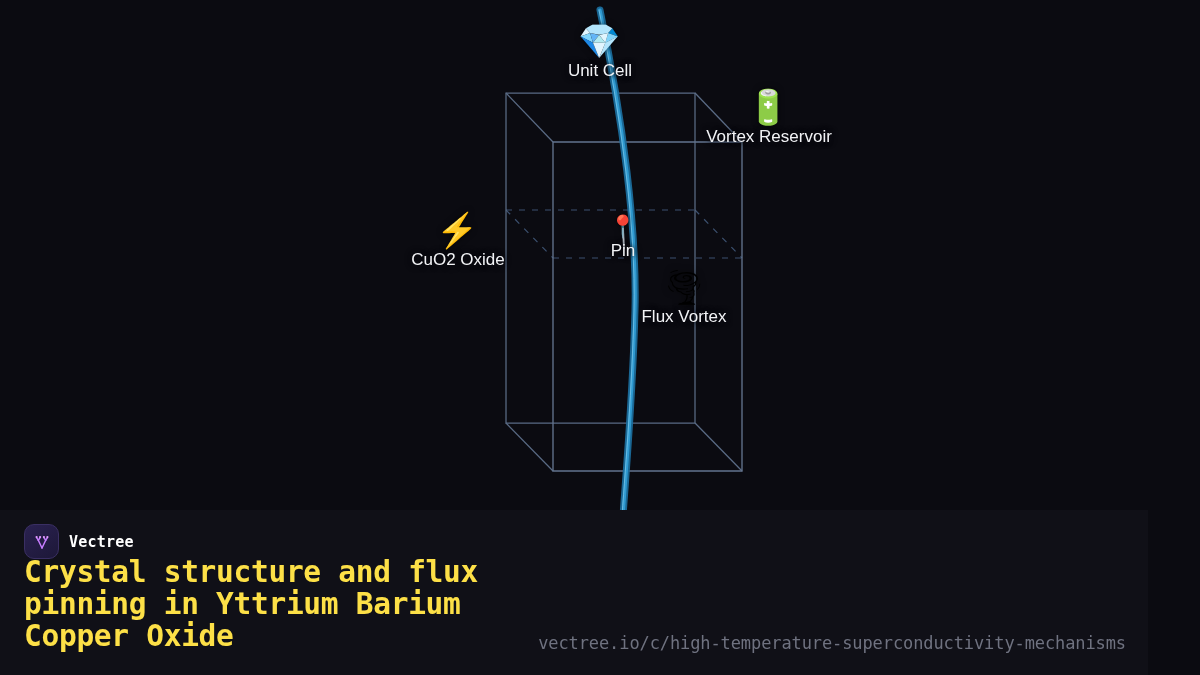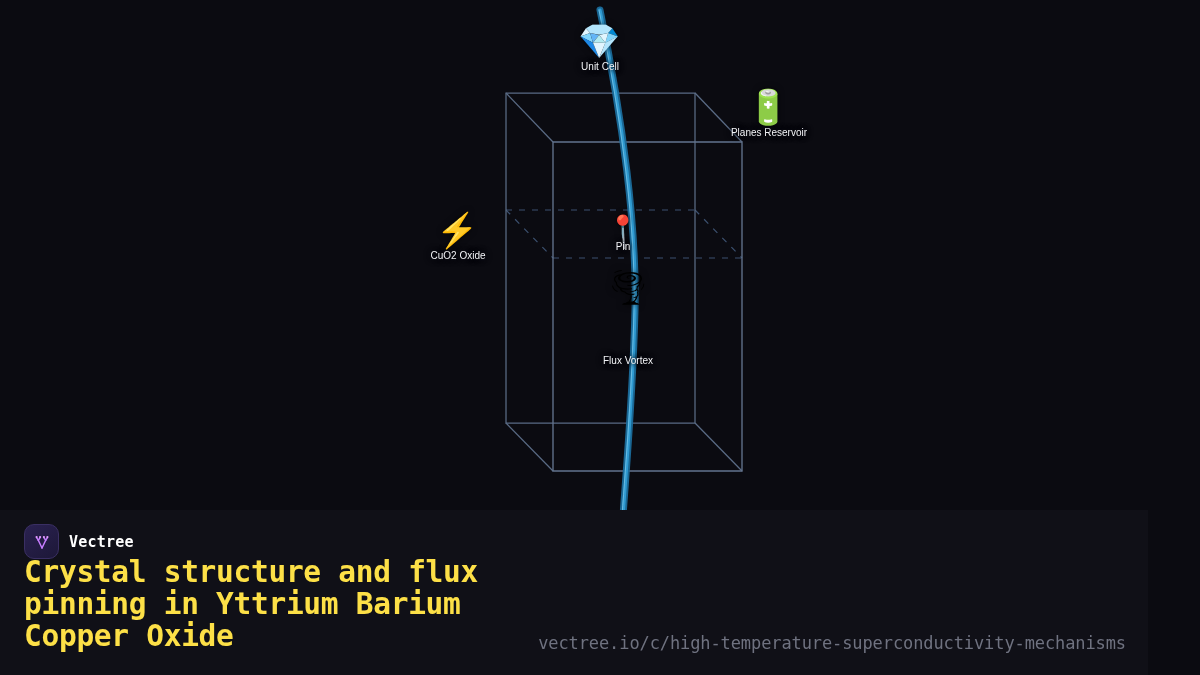--- a/index.html
+++ b/index.html
@@ -13,21 +13,21 @@
 
   
   #scene{position:absolute;left:0;top:0;width:1200px;height:520px;}
   #scene svg{position:absolute;left:0;top:0;}
 
   
   .marker{position:absolute;display:flex;flex-direction:column;align-items:center;
           line-height:1;pointer-events:none;}
   .marker .glyph{font-size:34px;line-height:1;display:block;
                  filter:drop-shadow(0 0 3px rgba(0,0,0,.65));}
-  .marker .mlabel{margin-top:4px;font-size:10px;color:#f2f3f6;
+  .marker .mlabel{margin-top:4px;font-size:17px;color:#f2f3f6;
                   white-space:nowrap;text-shadow:0 0 4px #0b0b11,0 0 7px #0b0b11;}
 
   
   #footer{position:absolute;left:0;bottom:0;width:1148px;height:165px;background:#101017;}
   #brand{position:absolute;left:24px;top:14px;display:flex;align-items:center;gap:10px;}
   #brandmark{width:33px;height:33px;border-radius:10px;
              background:linear-gradient(145deg,#2a2150,#1d1838);
              border:1px solid #3a2f63;display:flex;align-items:center;justify-content:center;}
   #brandname{font-family:"DejaVu Sans Mono",monospace;font-size:15px;font-weight:bold;color:#ffffff;letter-spacing:.2px;}
   #headline{position:absolute;left:24px;top:46px;width:700px;
@@ -78,34 +78,34 @@
       </g>
     </svg>
 
     <div class="marker" style="left:600px;top:24px;transform:translateX(-50%);">
       <span class="glyph">💎</span>
       <span class="mlabel">Unit Cell</span>
     </div>
 
     <div class="marker" style="left:769px;top:90px;transform:translateX(-50%);">
       <span class="glyph">🔋</span>
-      <span class="mlabel">Planes Reservoir</span>
+      <span class="mlabel">Vortex Reservoir</span>
     </div>
 
     <div class="marker" style="left:458px;top:213px;transform:translateX(-50%);">
       <span class="glyph">⚡</span>
       <span class="mlabel">CuO2 Oxide</span>
     </div>
 
     <div class="marker" style="left:623px;top:216px;transform:translateX(-50%);">
       <span class="glyph" style="font-size:22px;">📍</span>
       <span class="mlabel" style="margin-top:4px;">Pin</span>
     </div>
 
-    <div class="marker" style="left:628px;top:270px;transform:translateX(-50%);gap:48px;">
+    <div class="marker" style="left:684px;top:270px;transform:translateX(-50%);">
       <span class="glyph">🌪</span>
       <span class="mlabel">Flux Vortex</span>
     </div>
   </div>
 
   <div id="footer">
 
     <div id="brand">
       <div id="brandmark">
         <svg width="20" height="20" viewBox="0 0 20 20" aria-hidden="true">

